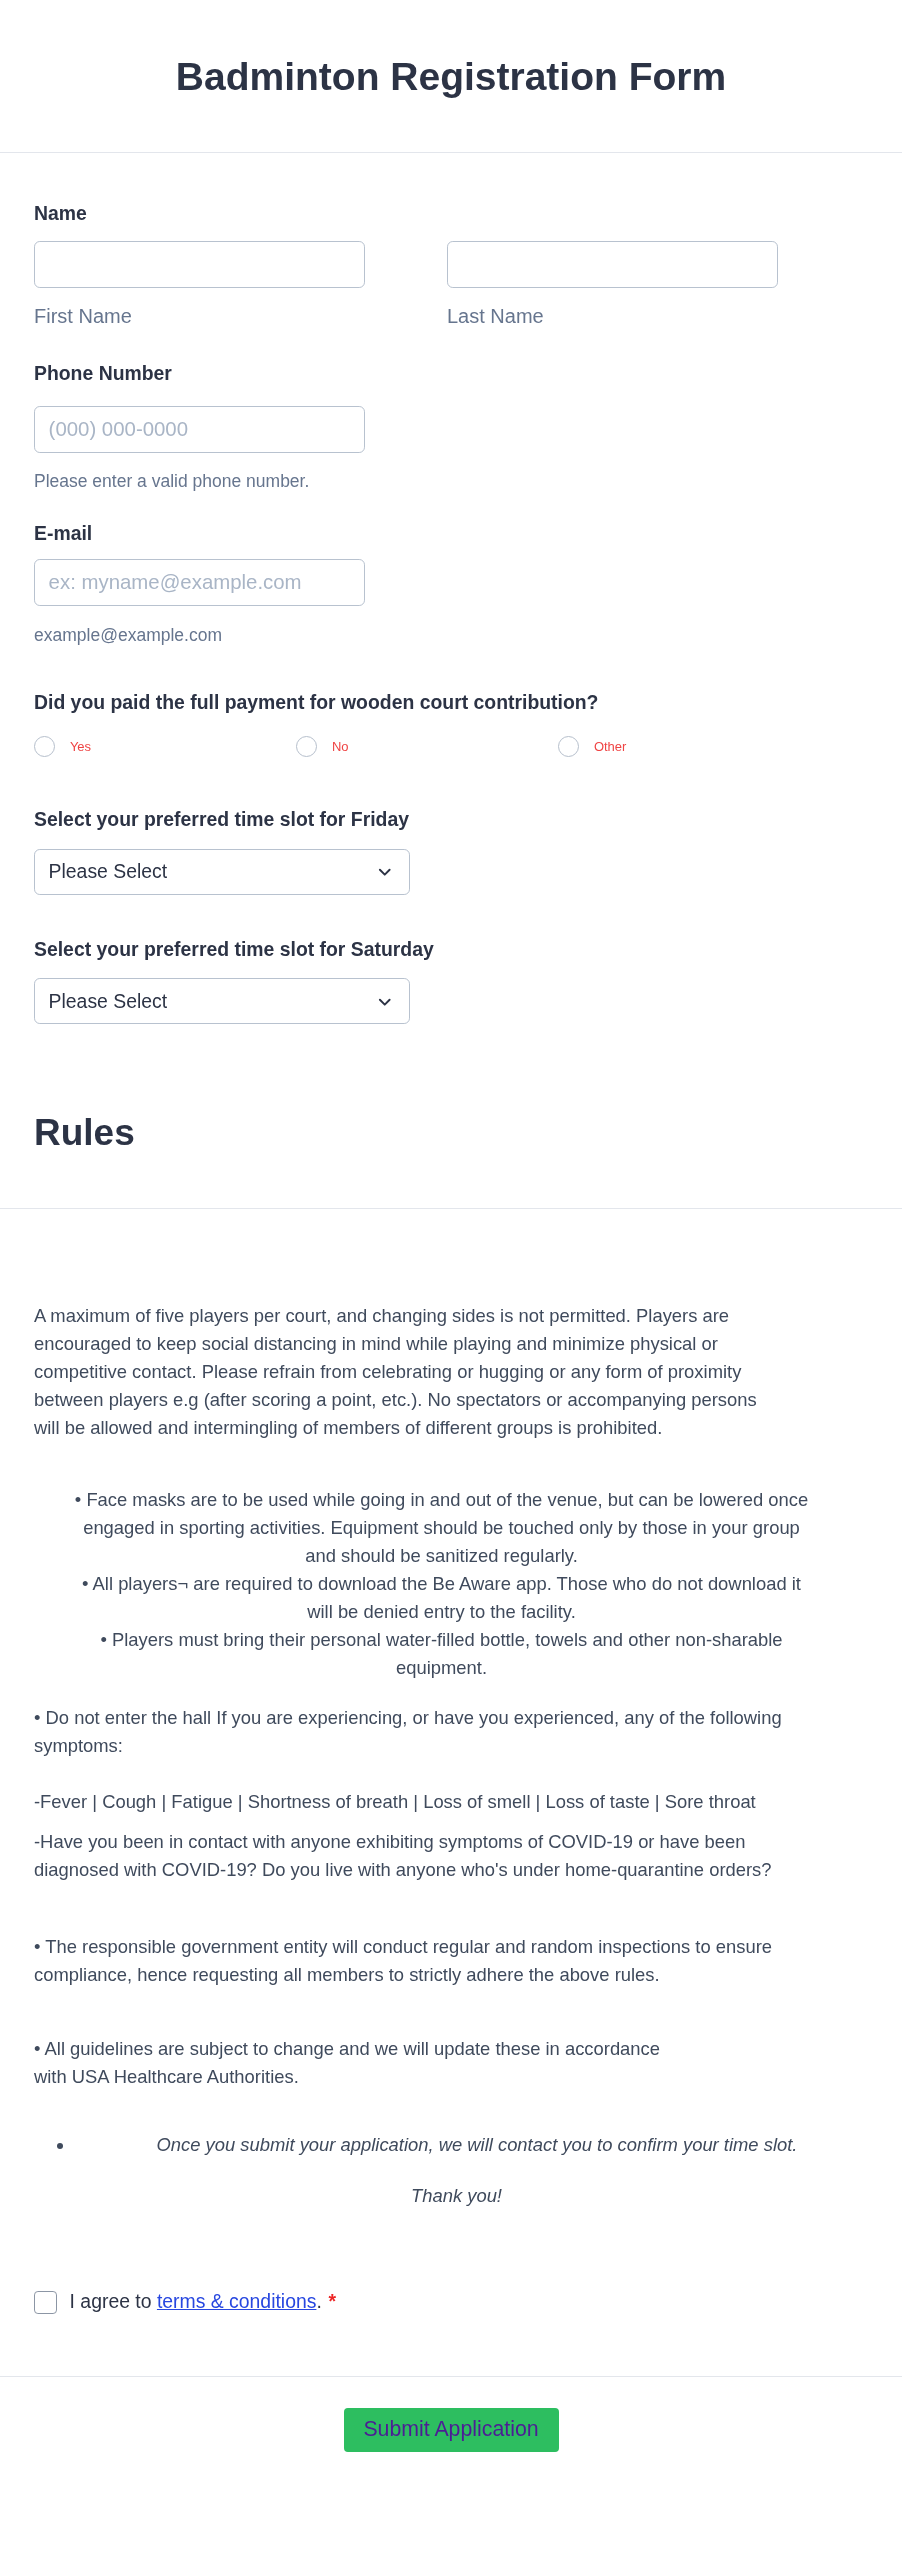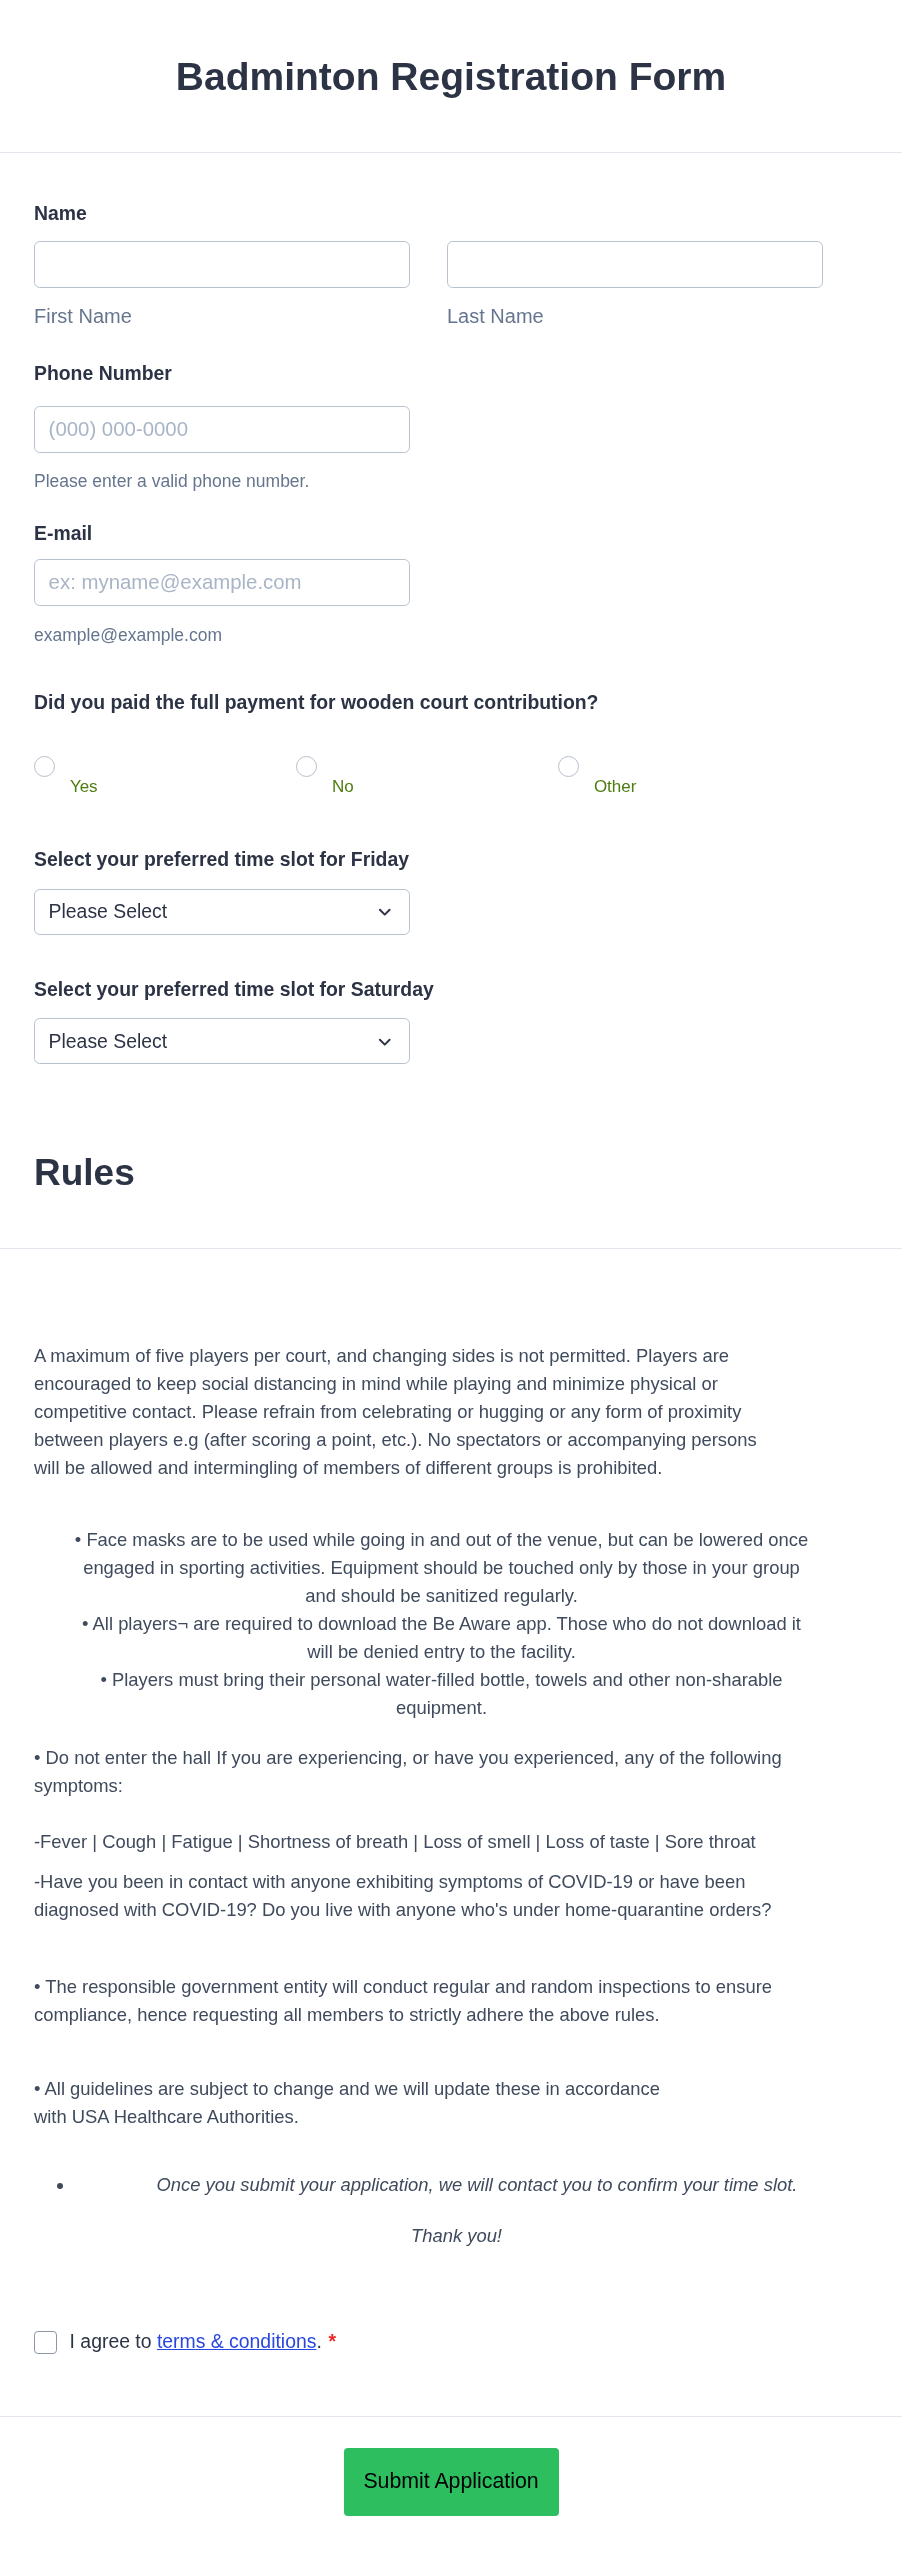--- a/index.html
+++ b/index.html
@@ -29,21 +29,21 @@
     font-size: 19.4px;
     line-height: 23px;
     font-weight: 700;
     color: #2C3345;
   }
   .mt-name { margin-top: 49px; }
 
   .name-row { margin-top: 15.5px; display: flex; gap: 37px; }
   .name-col { width: 376px; }
   .text-input {
-    width: 376px;
+    width: 331px;
     height: 47px;
     border: 1px solid #B8C2CF;
     border-radius: 5.8px;
     background: #ffffff;
     font-family: "Liberation Sans", "DejaVu Sans", sans-serif;
     font-size: 20.4px;
     color: #2C3345;
     padding: 0 13.6px;
     outline: none;
   }
@@ -72,21 +72,21 @@
 
   .radio-grid { margin-top: 20.4px; display: flex; flex-wrap: wrap; row-gap: 11.6px; }
   .radio-option { display: flex; align-items: center; width: 262px; cursor: pointer; }
   .radio-circle {
     width: 21.3px; height: 21.3px;
     border: 1.9px solid #B6BFCC;
     border-radius: 50%;
     background: #fff;
     flex: 0 0 auto;
   }
-  .radio-text { margin-left: 14.6px; font-size: 17px; line-height: 25px; color: #4d7c0f; margin-top: 40px; }
+  .radio-text { margin-left: 14.6px; font-size: 13px; line-height: 25px; color: #ef4444; }
 
   .mt-friday-label { margin-top: 49px; }
   .mt-saturday-label { margin-top: 43px; }
   .select-box {
     margin-top: 17.5px;
     width: 376px;
     height: 46px;
     border: 1px solid #B8C2CF;
     border-radius: 5.8px;
     background: #ffffff;
@@ -153,25 +153,25 @@
     cursor: pointer;
   }
   .agree-text { margin-left: 12.6px; font-size: 19.4px; line-height: 25px; color: #2C3345; }
   .agree-text a { color: #2747E0; text-decoration: underline; }
   .required-star { color: #ED2626; font-weight: 700; margin-left: 6.8px; }
 
   .footer { padding-bottom: 49px; text-align: center; }
   .submit-btn {
     margin-top: 31px;
     width: 215px;
-    height: 68px;
+    height: 44px;
     border: none;
     border-radius: 3.9px;
     background: #2DBE60;
-    color: #000000;
+    color: #4c1d95;
     font-family: "Liberation Sans", "DejaVu Sans", sans-serif;
     font-size: 21.3px;
     font-weight: 400;
     cursor: pointer;
   }
 </style>
 </head>
 <body>
 
 <div class="page">

